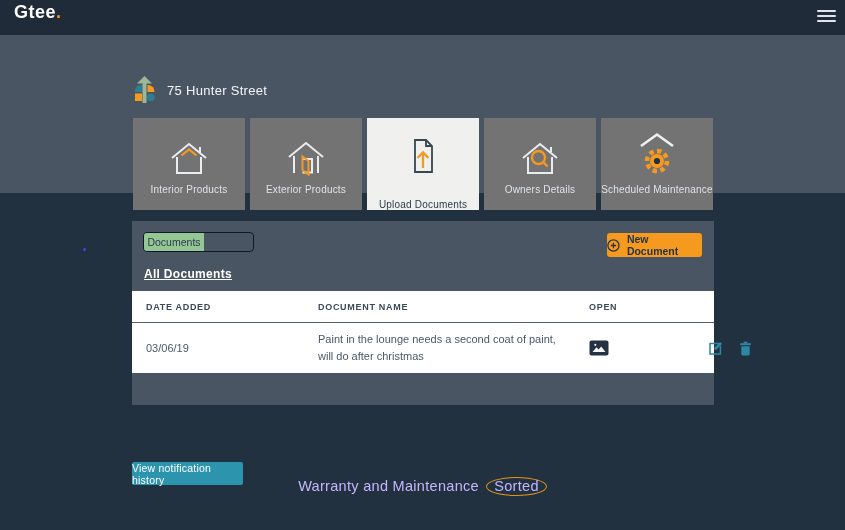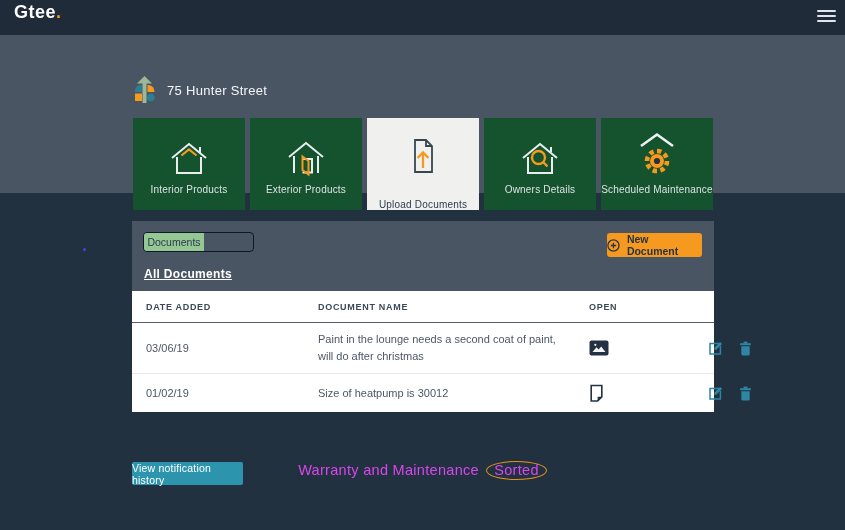--- a/index.html
+++ b/index.html
@@ -13,21 +13,21 @@
   .hamburger { position:absolute; right:9px; top:10px; width:19px; cursor:pointer; }
   .hamburger span { display:block; height:2px; background:#dfe5ea; margin:0 0 3px 0; border-radius:1px; }
 
   
   .header { position:absolute; top:35px; left:0; right:0; height:158px; background:#4a5564; }
   .property { position:absolute; left:133px; top:41px; display:flex; align-items:center; gap:11px; }
   .property-name { color:#f4f6f8; font-size:13px; font-weight:500; letter-spacing:0.3px; }
 
   
   .cards { position:absolute; left:133px; top:83px; display:flex; gap:5px; }
-  .card { width:112px; height:92px; background:#14532d; display:flex; flex-direction:column; align-items:center; cursor:pointer; }
+  .card { width:112px; height:92px; background:#737373; display:flex; flex-direction:column; align-items:center; cursor:pointer; }
   .card-iconwrap { height:62px; display:flex; align-items:flex-end; justify-content:center; }
   .card-label { font-size:10px; color:#dfe3e8; letter-spacing:0.2px; margin-top:4px; text-align:center; white-space:nowrap; }
   .card.selected { background:#f0f0ee; }
   .card.selected .card-label { color:#2b3b4e;margin-top:20px; }
 
   
   .panel { position:absolute; left:132px; top:221px; width:582px; height:184px; background:#4a5564; }
   .tabs { position:absolute; left:11px; top:11px; display:flex; border:1px solid #0f172a; border-radius:4px; overflow:hidden; height:20px; }
   .tab { display:flex; align-items:center; justify-content:center; font-size:10.5px; cursor:pointer; }
   .tab.active { background:#95c795; color:#2b3b4e; width:60px; font-weight:500; }
@@ -42,21 +42,21 @@
   .th { font-size:9px; font-weight:700; color:#3c4a58; letter-spacing:0.7px; }
   .drow { border-bottom:1px solid #e9e9e9; padding-top:8px; padding-bottom:8px; min-height:42px; }
   .drow:last-child { border-bottom:none; min-height:38px; }
   .td-date, .td-name { font-size:11px; color:#4a5866; }
   .td-name { line-height:1.55; max-width:252px; }
   .td-actions { display:flex; gap:16px; justify-content:flex-end; align-items:center; }
   .icon-btn { cursor:pointer; display:flex; align-items:center; }
 
   
   .history-btn { position:absolute; left:132px; top:418px; width:111px; height:23px; background:#2d94ae; color:#ffffff; font-size:10.5px; font-weight:500; display:flex; align-items:center; justify-content:center; border-radius:2px; letter-spacing:0.2px; cursor:pointer;margin-top:44px; }
-  .footer { position:absolute; left:0; right:0; top:461px; text-align:center; color:#d946ef; font-size:14.5px; letter-spacing:0.3px; }
+  .footer { position:absolute; left:0; right:0; top:477px; text-align:center; color:#c4b5fd; font-size:14.5px; letter-spacing:0.3px; }
   .sorted { display:inline-block; border:1.5px solid #e8921c; border-radius:50%; padding:0 7px 1px 7px; margin-left:3px; }
   .stray-dot { position:absolute; left:83px; top:248px; width:3px; height:3px; background:#3b44f0; border-radius:50%; }
 </style>
 </head>
 <body>
 
 <div class="screen">
 
   <div class="topbar">
     <div class="logo"><span>Gtee</span><span class="dot">.</span></div>
@@ -191,45 +191,20 @@
           <div class="icon-btn">
             <svg width="13" height="15" viewBox="0 0 13 15">
               <rect x="4.6" y="0.6" width="3.8" height="2" fill="#2e86a3"></rect>
               <rect x="1.2" y="2.2" width="10.6" height="2" fill="#2e86a3"></rect>
               <path d="M2.3 5.2 H10.7 V13 A1.6 1.6 0 0 1 9.1 14.6 H3.9 A1.6 1.6 0 0 1 2.3 13 Z" fill="#2e86a3"></path>
             </svg>
           </div>
         </div>
       </div>
 
-      <div class="trow drow">
-        <div class="td-date">01/02/19</div>
-        <div class="td-name">Size of heatpump is 30012</div>
-        <div class="icon-btn">
-          <svg width="15" height="19" viewBox="0 0 15 19">
-            <path d="M2.2 1.5 H12.8 V12.8 L8.6 17 H2.2 Z" fill="#ffffff" stroke="#243143" stroke-width="1.6"></path>
-            <path d="M12.8 12.8 L8.6 17 V12.8 Z" fill="#243143"></path>
-          </svg>
-        </div>
-        <div class="td-actions">
-          <div class="icon-btn">
-            <svg width="15" height="15" viewBox="0 0 15 15" fill="none">
-              <path d="M11 2.6 H2 V13 H12.4 V5" stroke="#2e86a3" stroke-width="1.5"></path>
-              <path d="M12.1 0.9 L14.1 2.9 L8.3 8.7 H6.3 V6.7 Z" fill="#2e86a3"></path>
-            </svg>
-          </div>
-          <div class="icon-btn">
-            <svg width="13" height="15" viewBox="0 0 13 15">
-              <rect x="4.6" y="0.6" width="3.8" height="2" fill="#2e86a3"></rect>
-              <rect x="1.2" y="2.2" width="10.6" height="2" fill="#2e86a3"></rect>
-              <path d="M2.3 5.2 H10.7 V13 A1.6 1.6 0 0 1 9.1 14.6 H3.9 A1.6 1.6 0 0 1 2.3 13 Z" fill="#2e86a3"></path>
-            </svg>
-          </div>
-        </div>
-      </div>
     </div>
   </div>
 
   <div class="history-btn">View notification history</div>
 
   <div class="stray-dot"></div>
 
   <div class="footer">
     <span>Warranty and Maintenance</span>
     <span class="sorted">Sorted</span>

